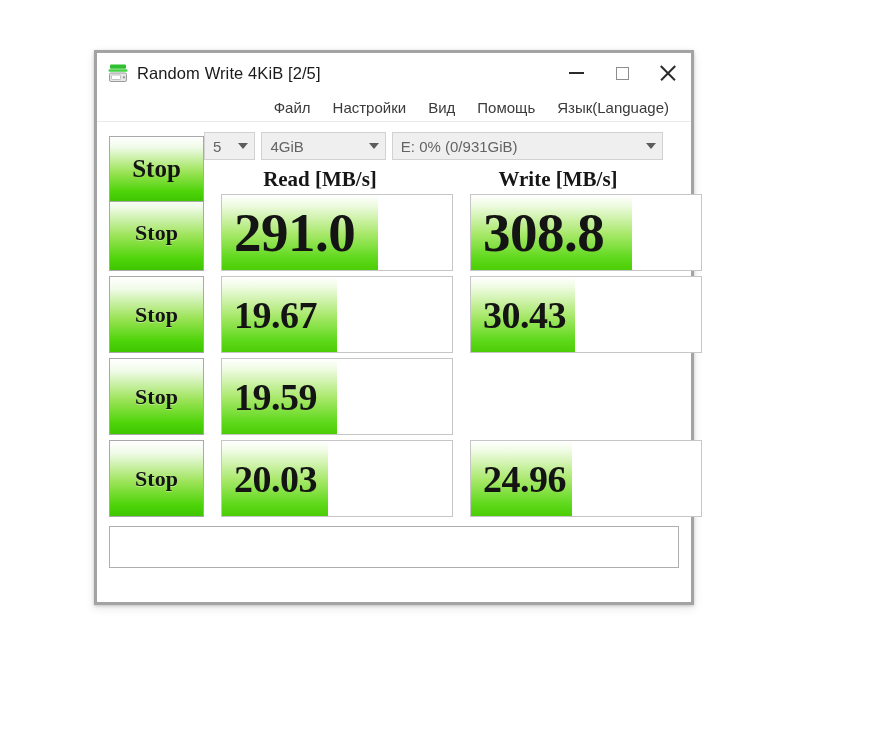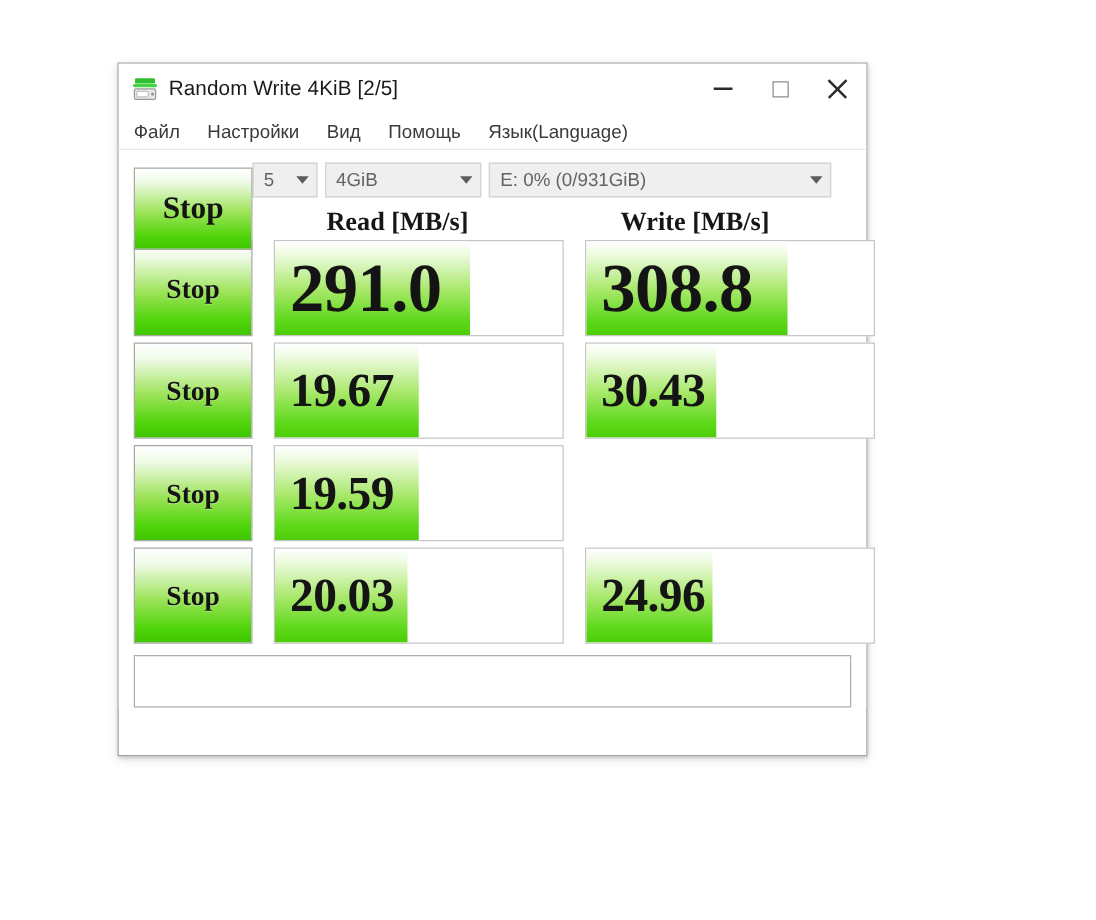--- a/index.html
+++ b/index.html
@@ -20,21 +20,21 @@
   }
 
   
   #cdm-window {
     position: absolute;
     left: 94px;
     top: 50px;
     width: 600px;
     height: 555px;
     background: #ffffff;
-    border: 1px solid #a3a3a3;
+    border: 3px solid #a3a3a3;
     box-shadow: 0 1px 3px rgba(0,0,0,0.18), 0 3px 9px rgba(0,0,0,0.10);
     box-sizing: border-box;
   }
 
   
   .titlebar {
     position: relative;
     height: 40px;
     background: #ffffff;
     display: flex;
@@ -90,20 +90,21 @@
   .glyph-close::after  { transform: translate(-50%,-50%) rotate(-45deg); }
 
   
   .menubar {
     height: 28px;
     display: flex;
     align-items: center;
     padding-left: 12px;
     background: #ffffff;
     border-bottom: 1px solid #e9e9e9;
+    justify-content: flex-end;
   }
   .menu-item {
     font-size: 15px;
     color: #3b3b3b;
     margin-right: 22px;
     white-space: nowrap;
     cursor: default;
     font-family: "Liberation Sans", sans-serif;
   }
 

